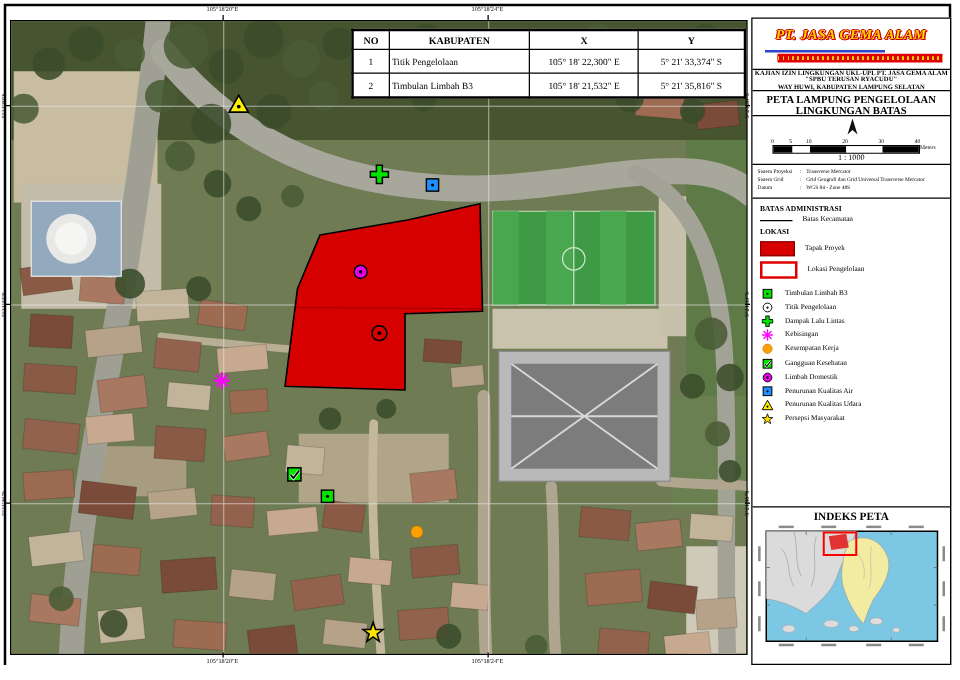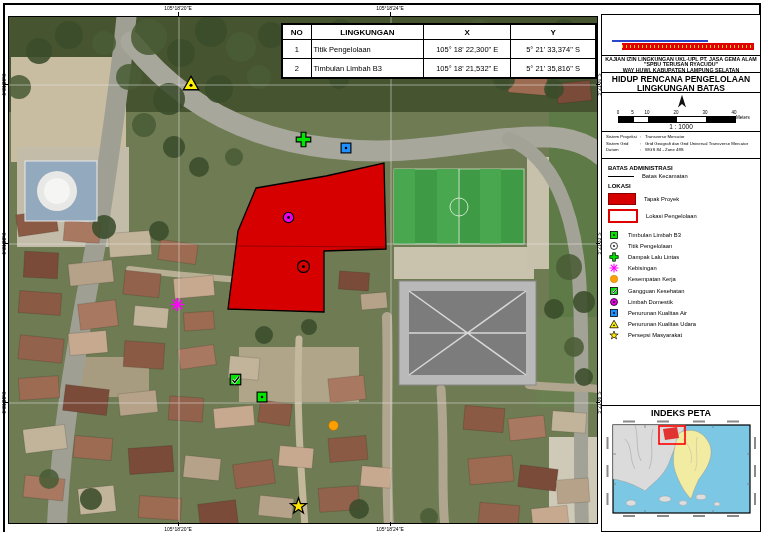--- a/index.html
+++ b/index.html
@@ -1,17 +1,17 @@
 <!DOCTYPE html>
 <html><head>
 <meta charset="utf-8">
 <style>
   html,body{margin:0;padding:0;background:#fff;}
   .sheet{position:relative;width:768px;height:532px;background:#fff;
-         font-family:Liberation Sans, sans-serif;overflow:hidden;color:#000;}
+         font-family:Liberation Serif, serif;overflow:hidden;color:#000;}
   .outer-frame{position:absolute;left:3px;top:3px;width:758px;height:534px;
                border:2px solid #000;box-sizing:border-box;}
   
   #map-frame{position:absolute;left:8px;top:16px;width:588px;height:506px;
              border:1px solid #000;box-sizing:content-box;background:#6F7B53;}
   #sat-svg{position:absolute;left:0;top:0;}
   #markers{position:absolute;left:0;top:0;width:588px;height:506px;}
   .marker{position:absolute;line-height:0;}
   
   #coord-table{position:absolute;left:272px;top:6px;background:#fff;
@@ -261,21 +261,21 @@
             <circle cx="10" cy="10" r="7.5" fill="#FFA000" stroke="#A66A00" stroke-width="0.8"></circle>
           </svg></div>
         <div class="marker" style="left: 279.5px; top: 478.5px;"><svg width="19" height="19" viewBox="0 0 20 20">
             <polygon points="10,2 12.06,7.97 18.37,8.08 13.33,11.88 15.17,17.92 10,14.3 4.83,17.92 6.67,11.88 1.63,8.08 7.94,7.97" fill="#FFE400" stroke="#000" stroke-width="1.3"></polygon>
           </svg></div>
       </div>
     <table id="coord-table">
         <tbody>
           <tr>
             <th class="c-no">NO</th>
-            <th class="c-ket">LINGKUNGAN</th>
+            <th class="c-ket">KABUPATEN</th>
             <th class="c-x">X</th>
             <th class="c-y">Y</th>
           </tr>
           <tr>
             <td class="c-no">1</td>
             <td class="c-ket">Titik Pengelolaan</td>
             <td class="c-x">105° 18' 22,300" E</td>
             <td class="c-y">5° 21' 33,374" S</td>
           </tr>
           <tr>
@@ -306,32 +306,33 @@
       <div class="grid-tick" style="left: 596px; top: 84px; width: 4px; height: 1px;"></div>
       <div class="grid-label rot" style="left: 577px; top: 239.5px;">5°21'33"S</div>
       <div class="grid-tick" style="left: 596px; top: 243px; width: 4px; height: 1px;"></div>
       <div class="grid-label rot" style="left: 577px; top: 398.5px;">5°21'36"S</div>
       <div class="grid-tick" style="left: 596px; top: 402px; width: 4px; height: 1px;"></div>
     </div>
 
   <div id="panel">
 
     <div class="psec sec-logo">
+      <div class="logo-text">PT. JASA GEMA ALAM</div>
       <div class="logo-blue"></div>
       <div class="logo-red"></div>
     </div>
 
     <div class="psec sec-ptitle">
       <div>KAJIAN IZIN LINGKUNGAN UKL-UPL PT. JASA GEMA ALAM</div>
       <div>"SPBU TERUSAN RYACUDU"</div>
       <div>WAY HUWI, KABUPATEN LAMPUNG SELATAN</div>
     </div>
 
     <div class="psec sec-mtitle">
-      <div>HIDUP RENCANA PENGELOLAAN</div>
+      <div>PETA LAMPUNG PENGELOLAAN</div>
       <div>LINGKUNGAN BATAS</div>
     </div>
 
     <div class="psec sec-scale">
       <svg class="north" width="16" height="16" viewBox="0 0 20 20">
         <polygon points="10,1 15,17 10,12.5 5,17" fill="#111"></polygon>
       </svg>
       <div class="ticknums" id="scale-nums">
           <span style="left: 0px;">0</span>
           <span style="left: 14.5px;">5</span>

